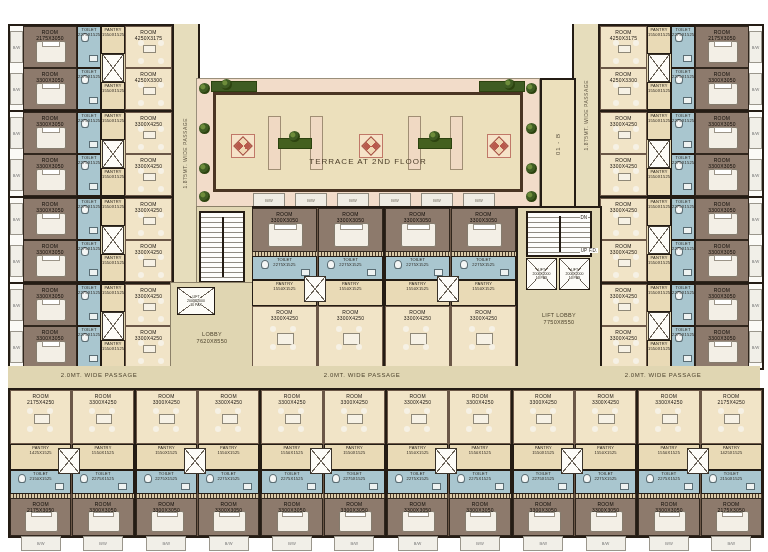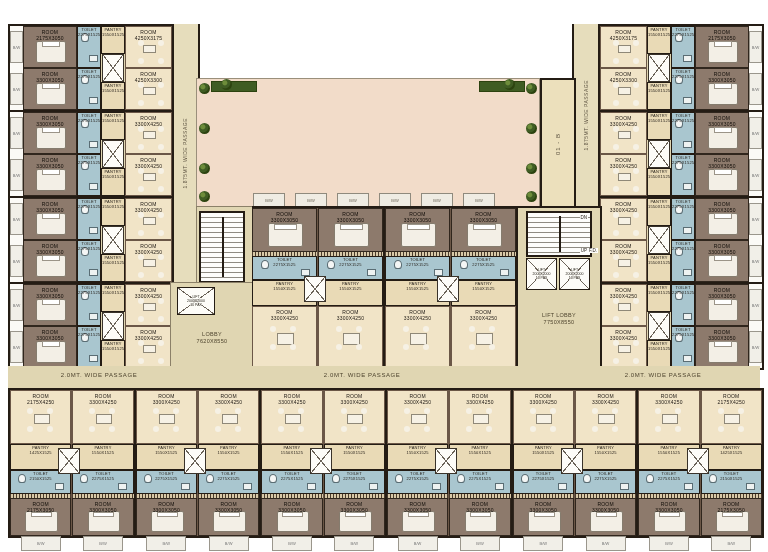--- a/index.html
+++ b/index.html
@@ -604,20 +604,34 @@
             <div class="rlabel">
               <div>ROOM</div>
               <div>3300X4250</div>
             </div>
           </div>
         </div>
       </div>
     </div>
 
   <div class="terrace" style="left:196px;top:78px;width:342px;height:128px;">
+    <div class="tinner">
+      <div class="perg" style="left:17%;"></div>
+      <div class="perg" style="left:31%;"></div>
+      <div class="perg" style="left:63%;"></div>
+      <div class="perg" style="left:77%;"></div>
+      <div class="pbar" style="left:20.5%;width:10.5%;"></div>
+      <div class="pbar" style="left:66.5%;width:10.5%;"></div>
+      <div class="plant" style="left:24%;top:38%;"></div>
+      <div class="plant" style="left:70%;top:38%;"></div>
+      <div class="medal" style="left:5%;"></div>
+      <div class="medal" style="left:47%;"></div>
+      <div class="medal" style="left:89%;"></div>
+      <div class="tlabel">TERRACE AT 2ND FLOOR</div>
+    </div>
     <div class="pbed" style="left:14px;top:2px;width:44px;height:9px;"></div>
     <div class="pbed" style="right:14px;top:2px;width:44px;height:9px;"></div>
     <div class="plant" style="left:2px;top:4px;"></div>
     <div class="plant" style="left:24px;top:0;"></div>
     <div class="plant" style="left:2px;top:44px;"></div>
     <div class="plant" style="left:2px;top:84px;"></div>
     <div class="plant" style="left:2px;top:112px;"></div>
     <div class="plant" style="right:24px;top:0;"></div>
     <div class="plant" style="right:2px;top:4px;"></div>
     <div class="plant" style="right:2px;top:44px;"></div>

